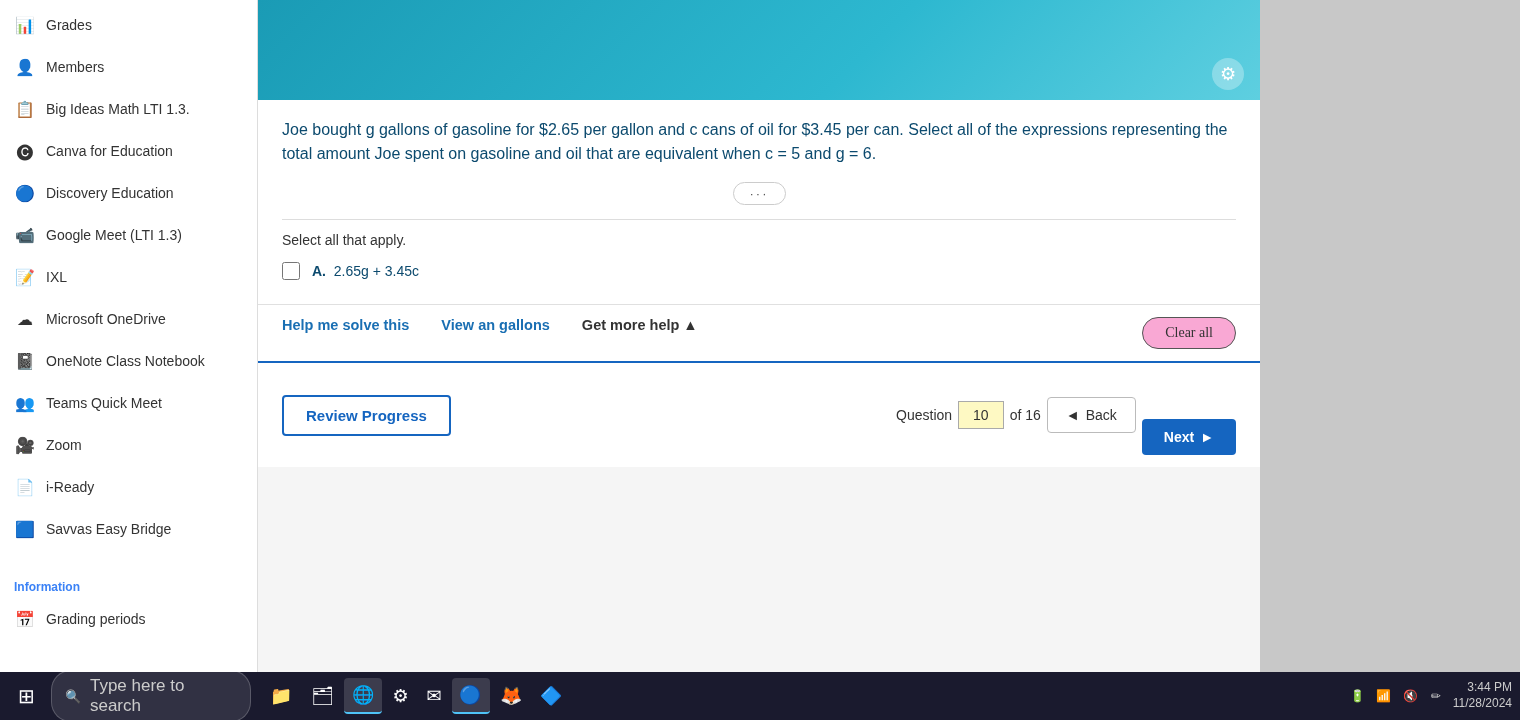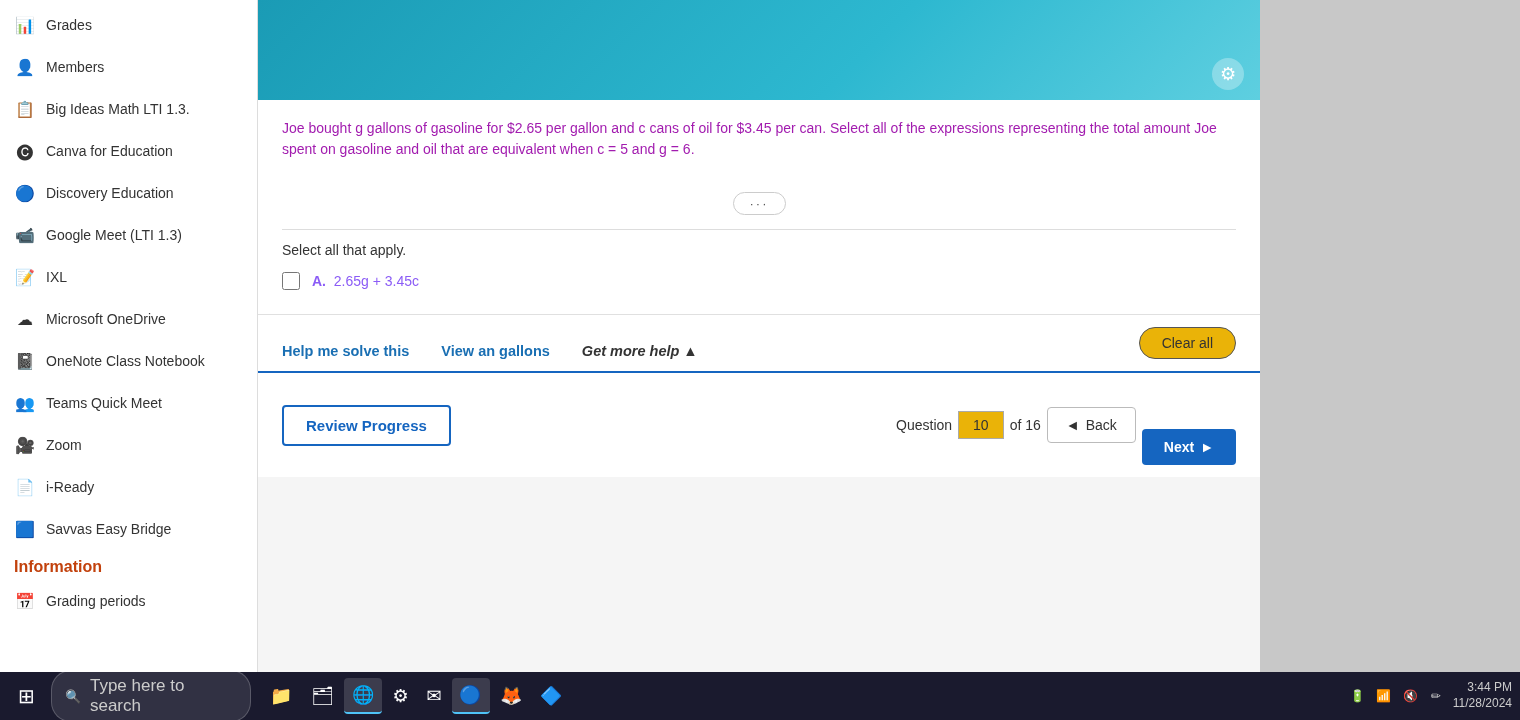--- a/index.html
+++ b/index.html
@@ -44,24 +44,25 @@
       height: 22px;
       display: flex;
       align-items: center;
       justify-content: center;
       flex-shrink: 0;
       font-size: 16px;
     }
 
     .sidebar-section-label {
       padding: 8px 14px 4px;
-      font-size: 16px;
+      font-size: 12px;
       font-weight: 700;
-      color: #c2410c;
+      color: #3b82f6;
       text-transform: none;
+      margin-top: 22px;
     }
 
     
     .content-area {
       flex: 1;
       background: #f5f5f5;
       overflow-y: auto;
       display: flex;
       flex-direction: column;
     }
@@ -92,24 +93,24 @@
     }
 
     
     .question-area {
       background: #fff;
       padding: 18px 24px 14px;
       flex-shrink: 0;
     }
 
     .question-text {
-      font-size: 14px;
-      color: #a21caf;
+      font-size: 16px;
+      color: #0c4a6e;
       line-height: 1.5;
-      margin-bottom: 32px;
+      margin-bottom: 16px;
     }
 
     .expand-btn {
       display: flex;
       justify-content: center;
       margin-bottom: 14px;
     }
 
     .expand-btn button {
       background: #fff;
@@ -142,30 +143,30 @@
     }
 
     .answer-option input[type="checkbox"] {
       width: 18px;
       height: 18px;
       cursor: pointer;
     }
 
     .answer-option label {
       font-size: 14px;
-      color: #8b5cf6;
+      color: #0c4a6e;
     }
 
     
     .help-bar {
       background: #fff;
       border-top: 1px solid #e0e0e0;
       padding: 12px 24px;
       display: flex;
-      align-items: flex-end;
+      align-items: flex-start;
       gap: 32px;
       flex-shrink: 0;
     }
 
     .help-link {
       color: #1a6fb3;
       font-size: 14.5px;
       font-weight: 600;
       cursor: pointer;
       text-decoration: none;
@@ -176,32 +177,32 @@
     .get-more-help {
       color: #333;
       font-size: 14.5px;
       font-weight: 600;
       cursor: pointer;
       background: none;
       border: none;
       display: flex;
       align-items: center;
       gap: 4px;
-      font-style: italic;
     }
 
     .clear-all-btn {
-      background: #eab308;
+      background: #f9a8d4;
       border: 1.5px solid #555;
       border-radius: 20px;
       padding: 7px 22px;
       font-size: 14px;
       color: #333;
       cursor: pointer;
       margin-left: auto;
+      font-family: Liberation Serif, serif;
     }
 
     .check-answer-btn {
       background: #e8b4bb;
       border: none;
       border-radius: 20px;
       padding: 9px 22px;
       font-size: 14px;
       color: #a0384a;
       cursor: pointer;
@@ -237,21 +238,21 @@
       margin-left: auto;
       font-size: 14px;
       color: #333;
     }
 
     .question-number-box {
       border: 1px solid #aaa;
       padding: 5px 14px;
       font-size: 14px;
       color: #333;
-      background: #eab308;
+      background: #fef9c3;
     }
 
     .back-btn {
       background: #fff;
       border: 1.5px solid #bbb;
       border-radius: 4px;
       padding: 9px 18px;
       font-size: 14px;
       color: #333;
       cursor: pointer;

